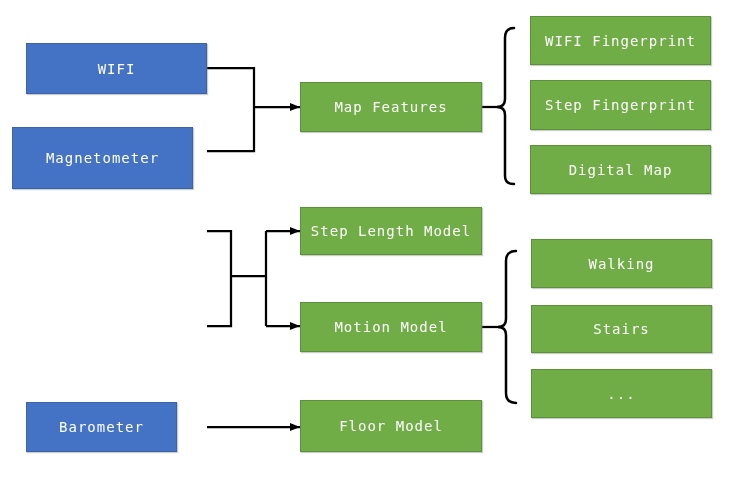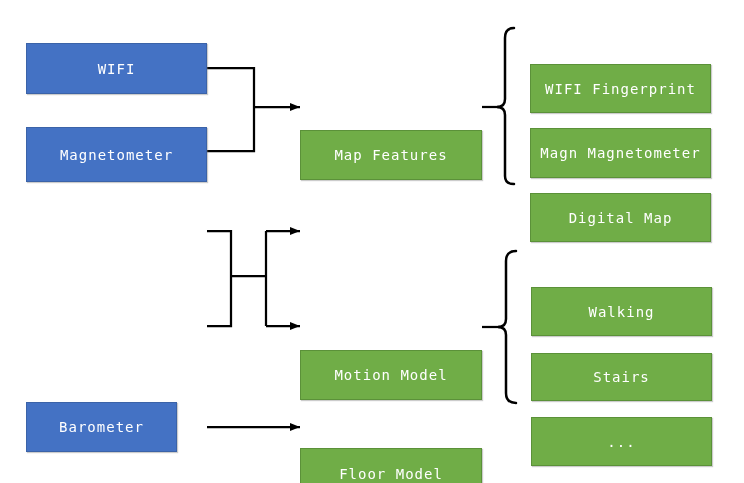--- a/index.html
+++ b/index.html
@@ -45,21 +45,20 @@
     box-shadow: 1px 1px 1px rgba(128,128,128,0.4);
   }
   .sensor {
     background: var(--sensor-fill, #4472c4);
     border: 1px solid var(--sensor-border, #3b63a8);
     text-align: center;
   }
   .model {
     background: var(--model-fill, #70ad47);
     border: 1px solid var(--model-border, #5b9139);
-    margin-top: 48px;
   }
 </style>
 </head>
 <body>
 
 <div class="stage" style="--sensor-fill: #4472c4; --sensor-border: #3b63a8; --model-fill: #70ad47; --model-border: #5b9139; --connector: #000000; --text: #ffffff; --background: #ffffff;">
 
   <svg class="connectors" viewBox="0 0 744 483">
     <defs>
       <marker id="arrow" markerUnits="userSpaceOnUse" markerWidth="12" markerHeight="10" refX="10" refY="4" orient="auto">
@@ -81,42 +80,45 @@
     <path class="conn" d="M482,107 L499,107"></path>
     <path class="conn brace" d="M514,28 Q505,28 505,38 L505,99 Q505,107 497,107 Q505,107 505,115 L505,176 Q505,184 514,184"></path>
 
     <path class="conn" d="M482,327 L500,327"></path>
     <path class="conn brace" d="M516,251 Q506,251 506,261 L506,319 Q506,327 498,327 Q506,327 506,335 L506,393 Q506,403 516,403"></path>
   </svg>
 
   <div class="box sensor" style="left:26px; top:43px; width:181px; height:51px">
     <span>WIFI</span>
   </div>
-  <div class="box sensor" style="left:26px; top:127px; width:181px; height:55px">
+  <div class="box sensor" style="left:12px; top:127px; width:181px; height:62px">
     <span>Magnetometer</span>
   </div>
   <div class="box sensor" style="left:26px; top:402px; width:151px; height:50px">
     <span>Barometer</span>
   </div>
 
   <div class="box model" style="left:300px; top:82px; width:182px; height:50px">
     <span>Map Features</span>
+  </div>
+  <div class="box model" style="left:300px; top:207px; width:182px; height:48px">
+    <span>Step Length Model</span>
   </div>
   <div class="box model" style="left:300px; top:302px; width:182px; height:50px">
     <span>Motion Model</span>
   </div>
   <div class="box model" style="left:300px; top:400px; width:182px; height:52px">
     <span>Floor Model</span>
   </div>
 
   <div class="box model" style="left:530px; top:16px; width:181px; height:49px">
     <span>WIFI Fingerprint</span>
   </div>
   <div class="box model" style="left:530px; top:80px; width:181px; height:50px">
-    <span>Magn Magnetometer</span>
+    <span>Step Fingerprint</span>
   </div>
   <div class="box model" style="left:530px; top:145px; width:181px; height:49px">
     <span>Digital Map</span>
   </div>
 
   <div class="box model" style="left:531px; top:239px; width:181px; height:49px">
     <span>Walking</span>
   </div>
   <div class="box model" style="left:531px; top:305px; width:181px; height:48px">
     <span>Stairs</span>

